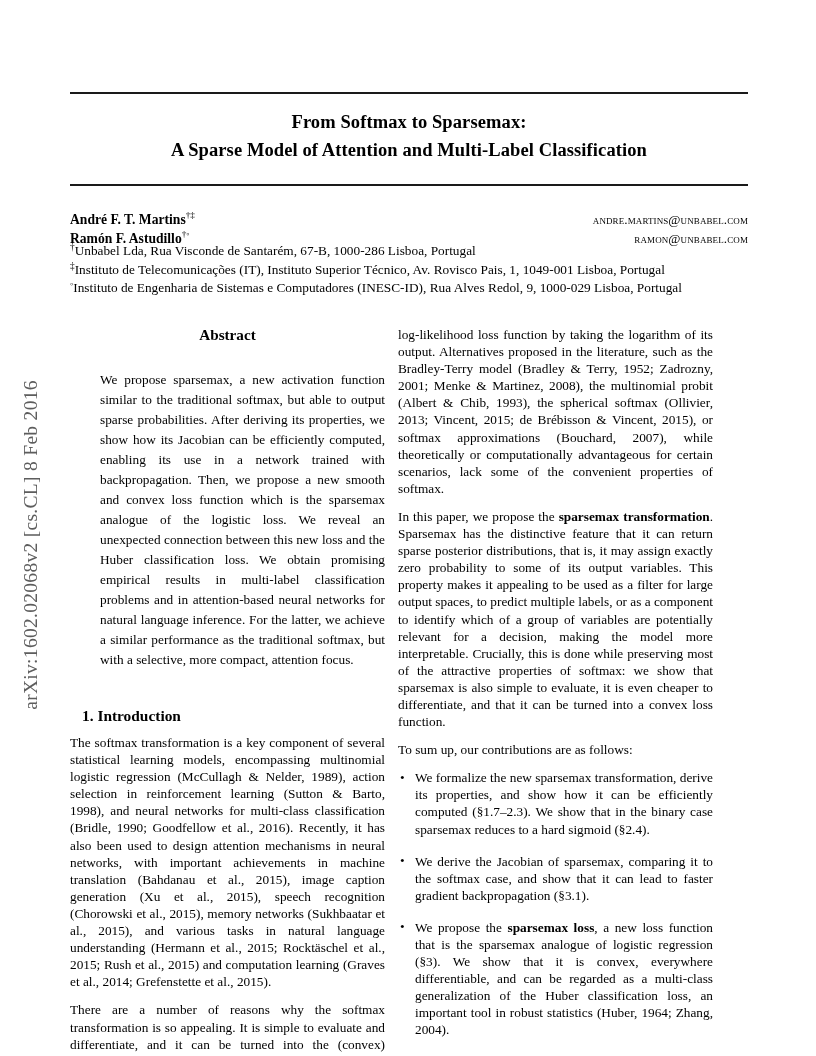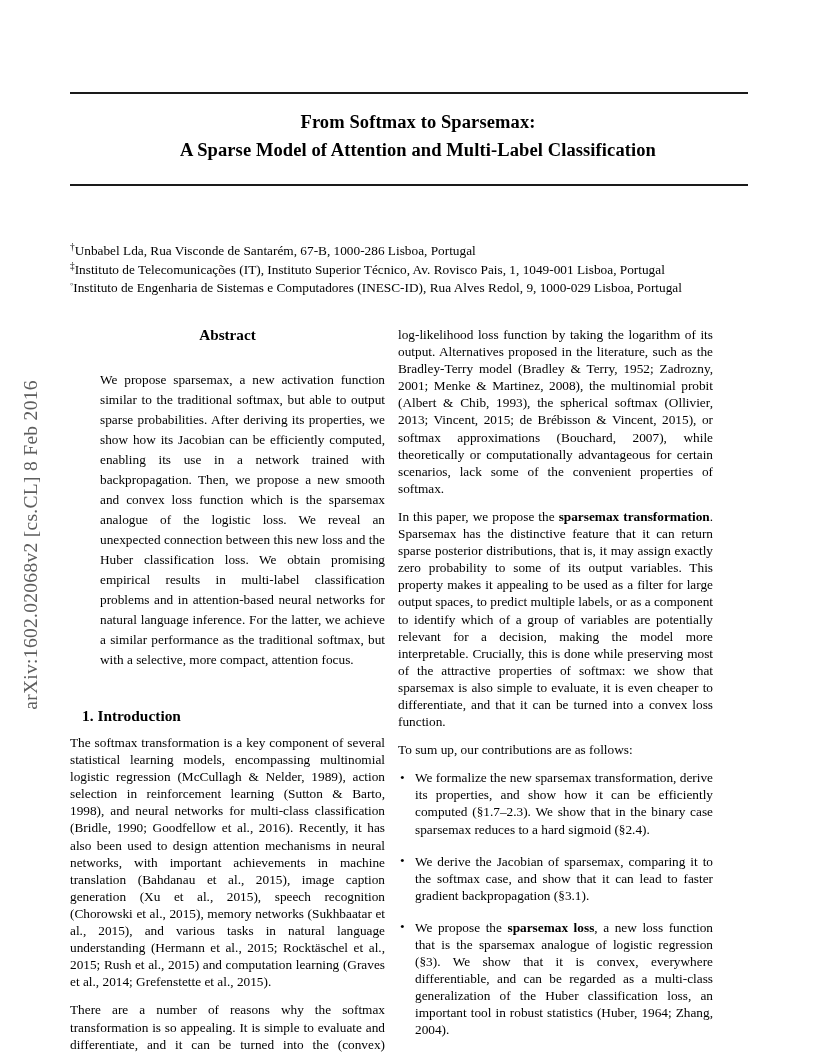--- a/index.html
+++ b/index.html
@@ -53,21 +53,21 @@
     border-top: 2.2px solid #1a1a1a;
     width: 100%;
   }
   #rule-top  { position: absolute; top: 92px;  left: 0; }
   #rule-mid  { position: absolute; top: 184px; left: 0; }
 
   
   #title-block {
     position: absolute;
     top: 108px;
-    left: 9px;
+    left: 0;
     width: 678px;
     text-align: center;
   }
   #title-block .tline {
     font-weight: bold;
     font-size: 18.5px;
     line-height: 28px;
     letter-spacing: 0.1px;
   }
 
@@ -203,20 +203,30 @@
 
   <div class="rule" id="rule-top"></div>
 
   <div id="title-block">
     <div class="tline">From Softmax to Sparsemax:</div>
     <div class="tline">A Sparse Model of Attention and Multi-Label Classification</div>
   </div>
 
   <div class="rule" id="rule-mid"></div>
 
+  <div id="author-block">
+    <div class="author-row">
+      <span class="author-name"><span>André F. T. Martins</span><sup class="mark">†‡</sup></span>
+      <span class="author-email">andre.martins@unbabel.com</span>
+    </div>
+    <div class="author-row">
+      <span class="author-name"><span>Ramón F. Astudillo</span><sup class="mark">†◦</sup></span>
+      <span class="author-email">ramon@unbabel.com</span>
+    </div>
+  </div>
 
   <div id="affil-block">
     <div class="affil-line"><sup>†</sup><span>Unbabel Lda, Rua Visconde de Santarém, 67-B, 1000-286 Lisboa, Portugal</span></div>
     <div class="affil-line"><sup>‡</sup><span>Instituto de Telecomunicações (IT), Instituto Superior Técnico, Av. Rovisco Pais, 1, 1049-001 Lisboa, Portugal</span></div>
     <div class="affil-line"><sup>◦</sup><span>Instituto de Engenharia de Sistemas e Computadores (INESC-ID), Rua Alves Redol, 9, 1000-029 Lisboa, Portugal</span></div>
   </div>
 
   <div id="columns">
 
     <div class="col" id="col-left">

